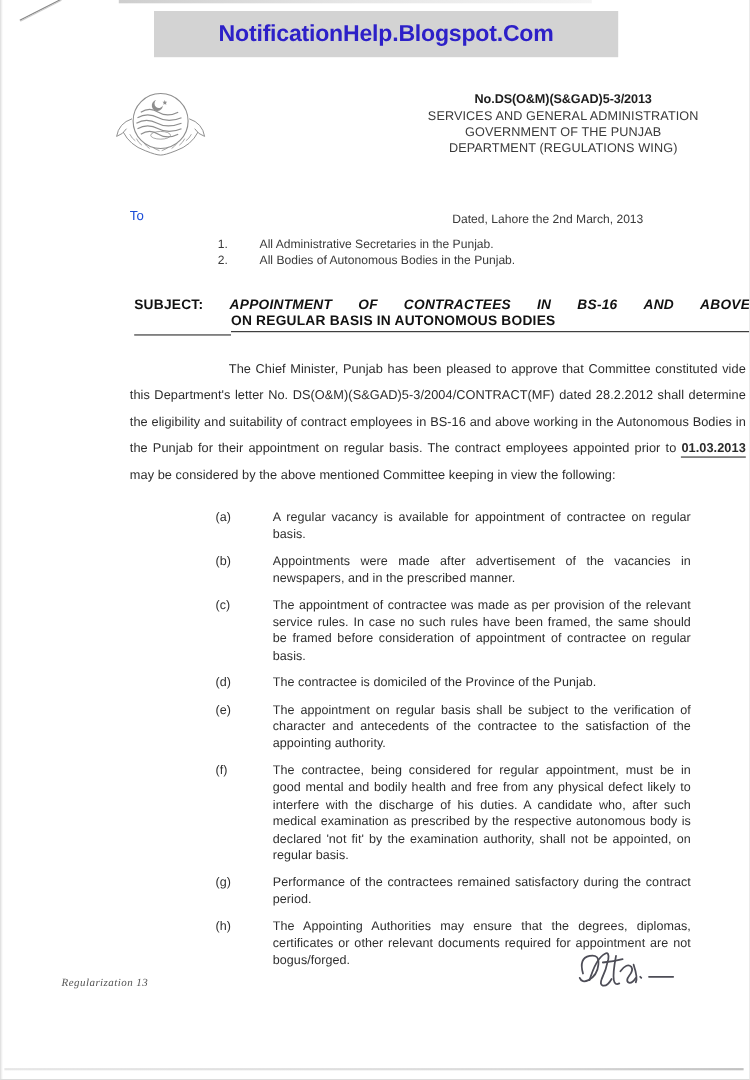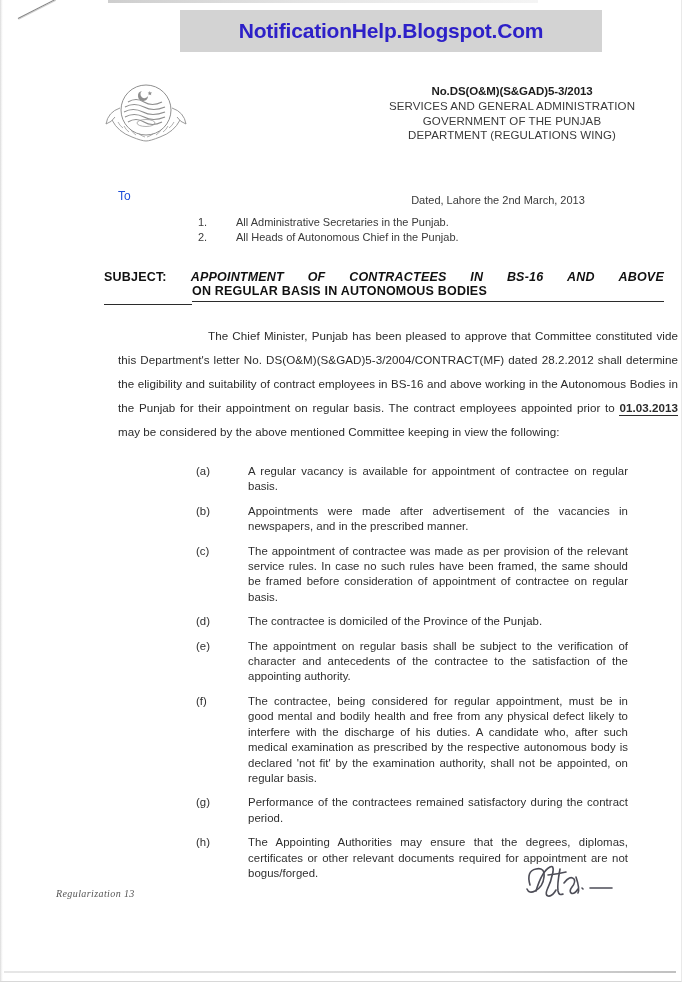--- a/index.html
+++ b/index.html
@@ -63,21 +63,20 @@
 
   
   .banner {
     position: absolute;
     left: 140px; top: 10px;
     width: 422px; height: 42px;
     background: #d3d3d3;
     display: flex;
     align-items: center;
     justify-content: center;
-    margin-left: 40px;
   }
   .banner-text {
     color: #2d20c8;
     font-family: "Liberation Sans", sans-serif;
     font-weight: bold;
     font-size: 21px;
     letter-spacing: -0.2px;
     white-space: nowrap;
   }
 
@@ -134,21 +133,21 @@
     display: flex;
     font-size: 11px;
     line-height: 15px;
     color: #3a3a3a;
   }
   .addr-num { width: 38px; flex: none; }
 
   
   .subject {
     position: absolute;
-    left: 104px; top: 270px;
+    left: 122px; top: 270px;
     width: 560px;
     color: #111111;
     font-weight: bold;
     font-size: 12.5px;
     letter-spacing: .2px;
   }
   .subj-line1 {
     display: flex;
   }
   .subj-label { flex: none; margin-right: 24px; }
@@ -279,21 +278,21 @@
   <div class="dated">Dated, Lahore the 2nd March, 2013</div>
 
   <div class="to-label">To</div>
   <div class="addr-list">
     <div class="addr-row">
       <span class="addr-num">1.</span>
       <span>All Administrative Secretaries in the Punjab.</span>
     </div>
     <div class="addr-row">
       <span class="addr-num">2.</span>
-      <span>All Heads of Autonomous Chief in the Punjab.</span>
+      <span>All Bodies of Autonomous Bodies in the Punjab.</span>
     </div>
   </div>
 
   <div class="subject">
     <div class="subj-line1">
       <span class="subj-label">SUBJECT:</span>
       <span class="subj-t1">
         <span>APPOINTMENT</span>
         <span>OF</span>
         <span>CONTRACTEES</span>

